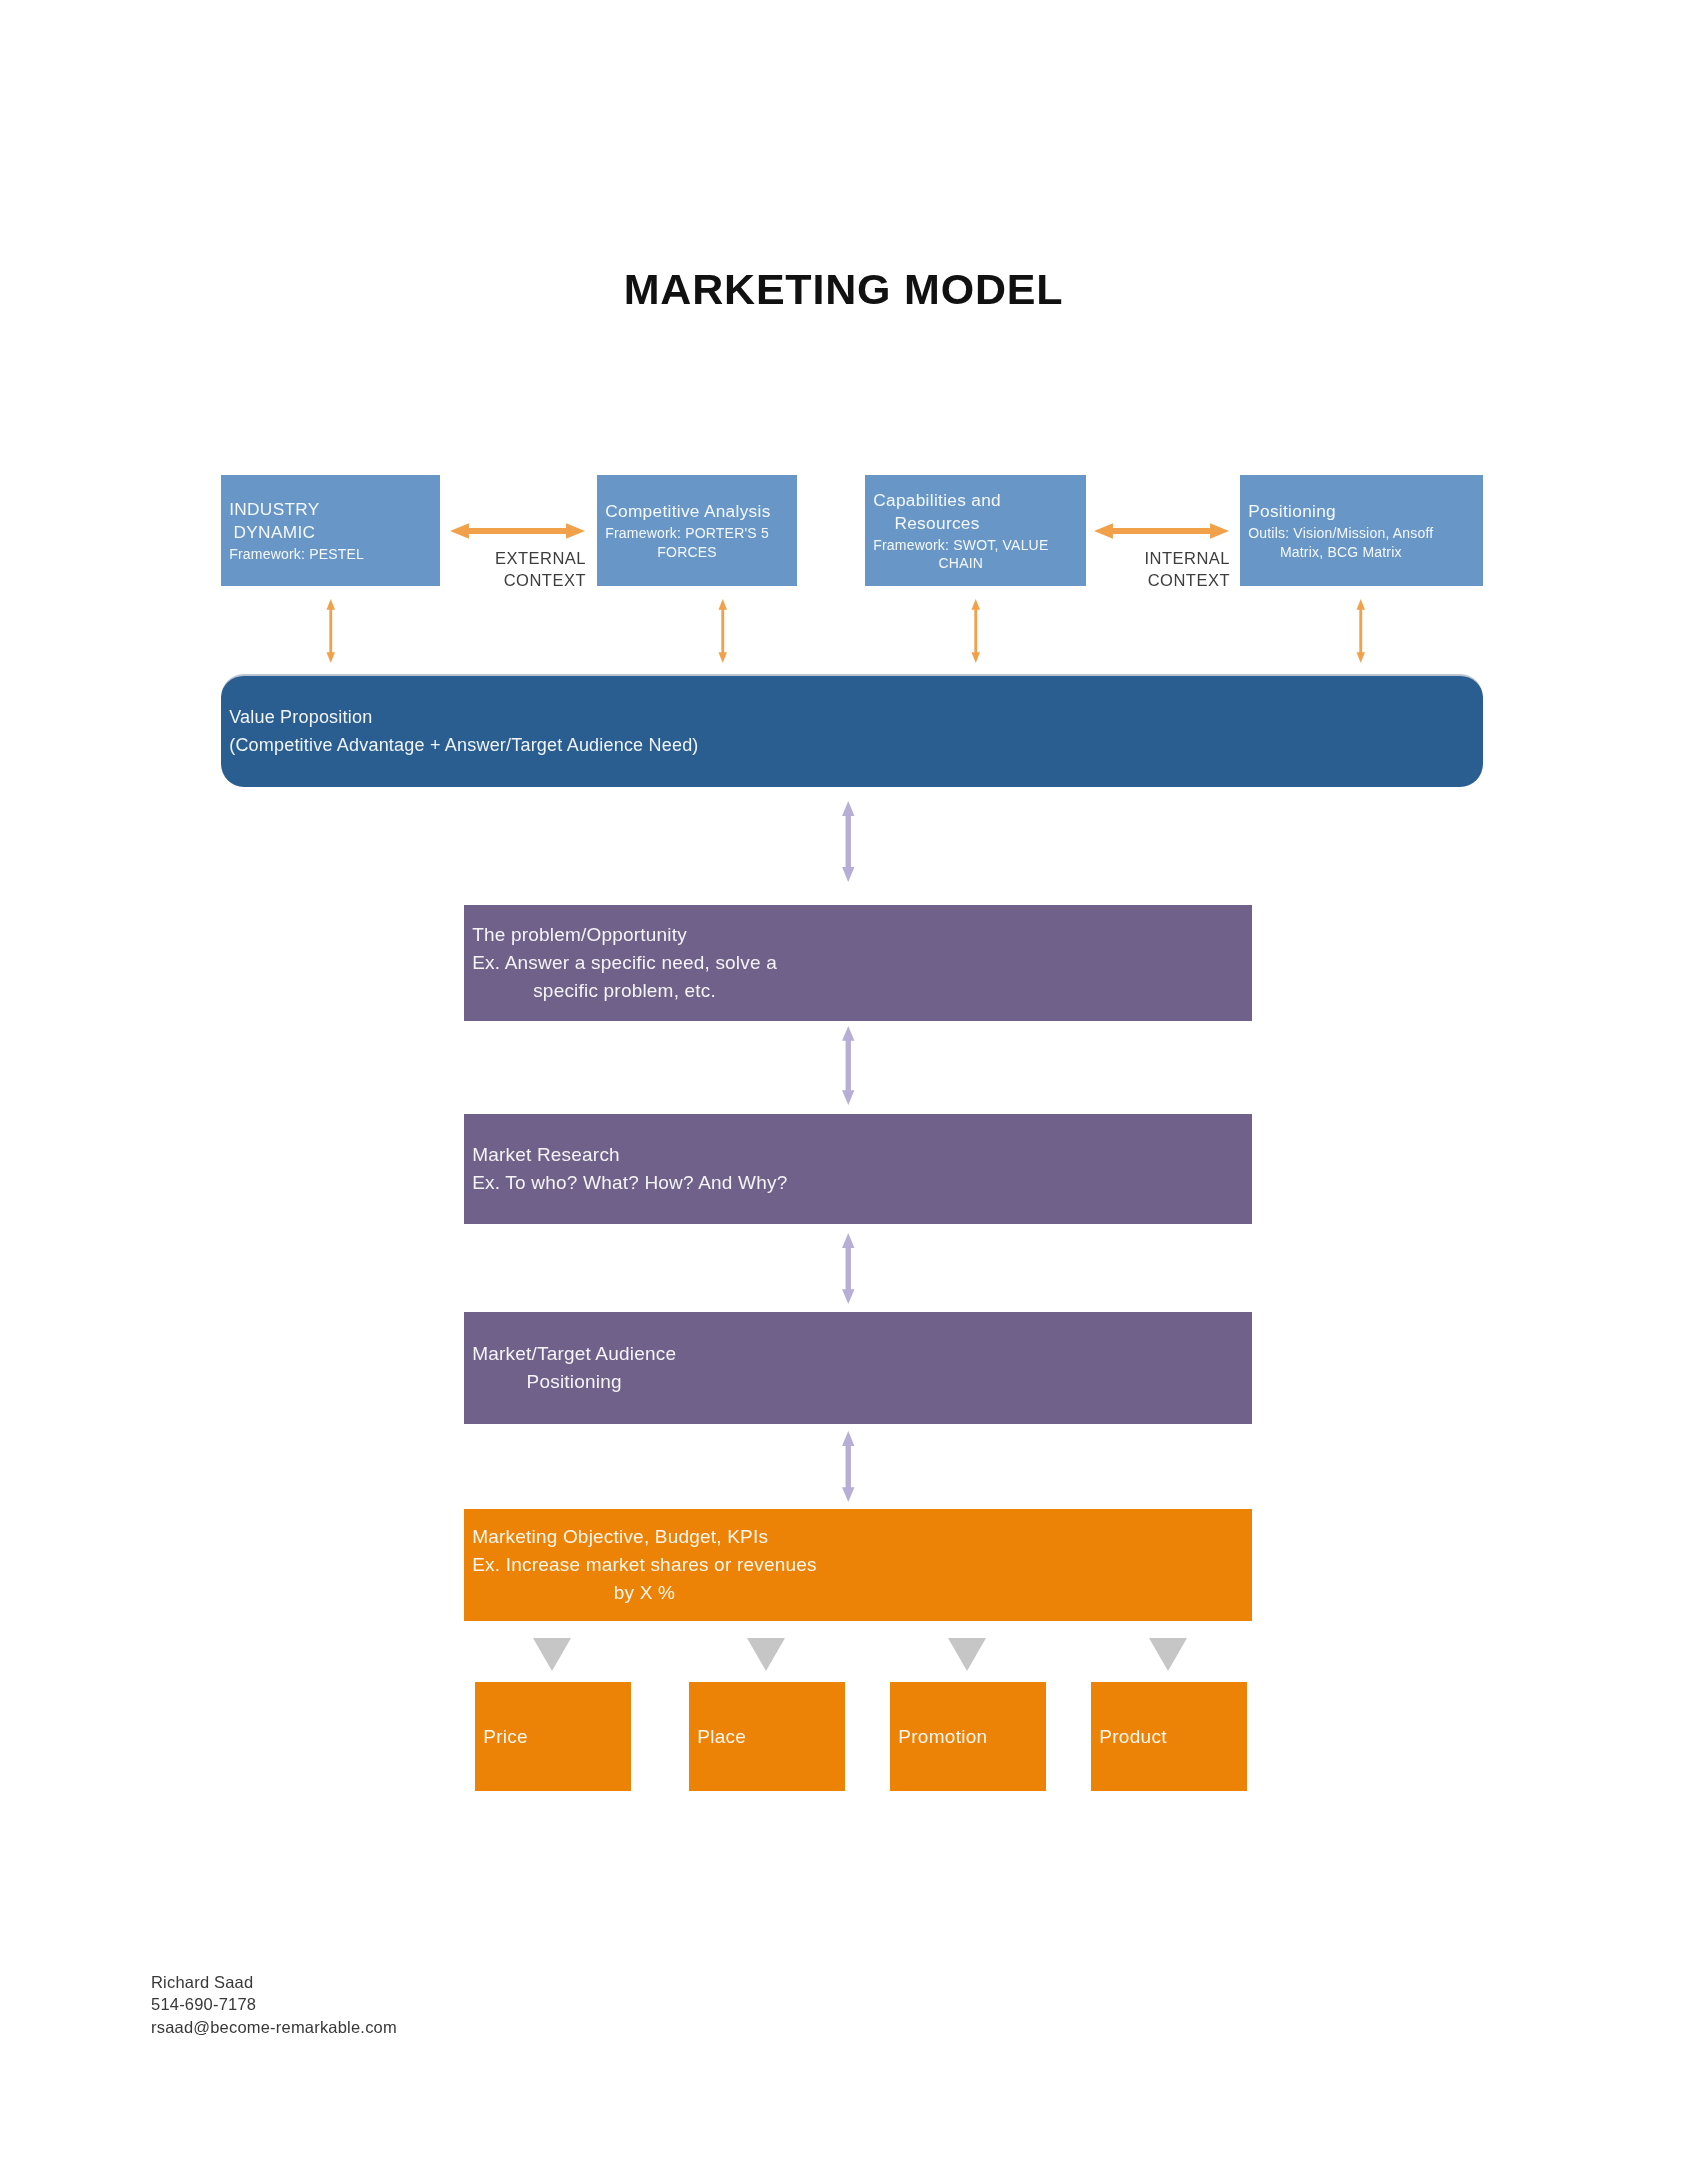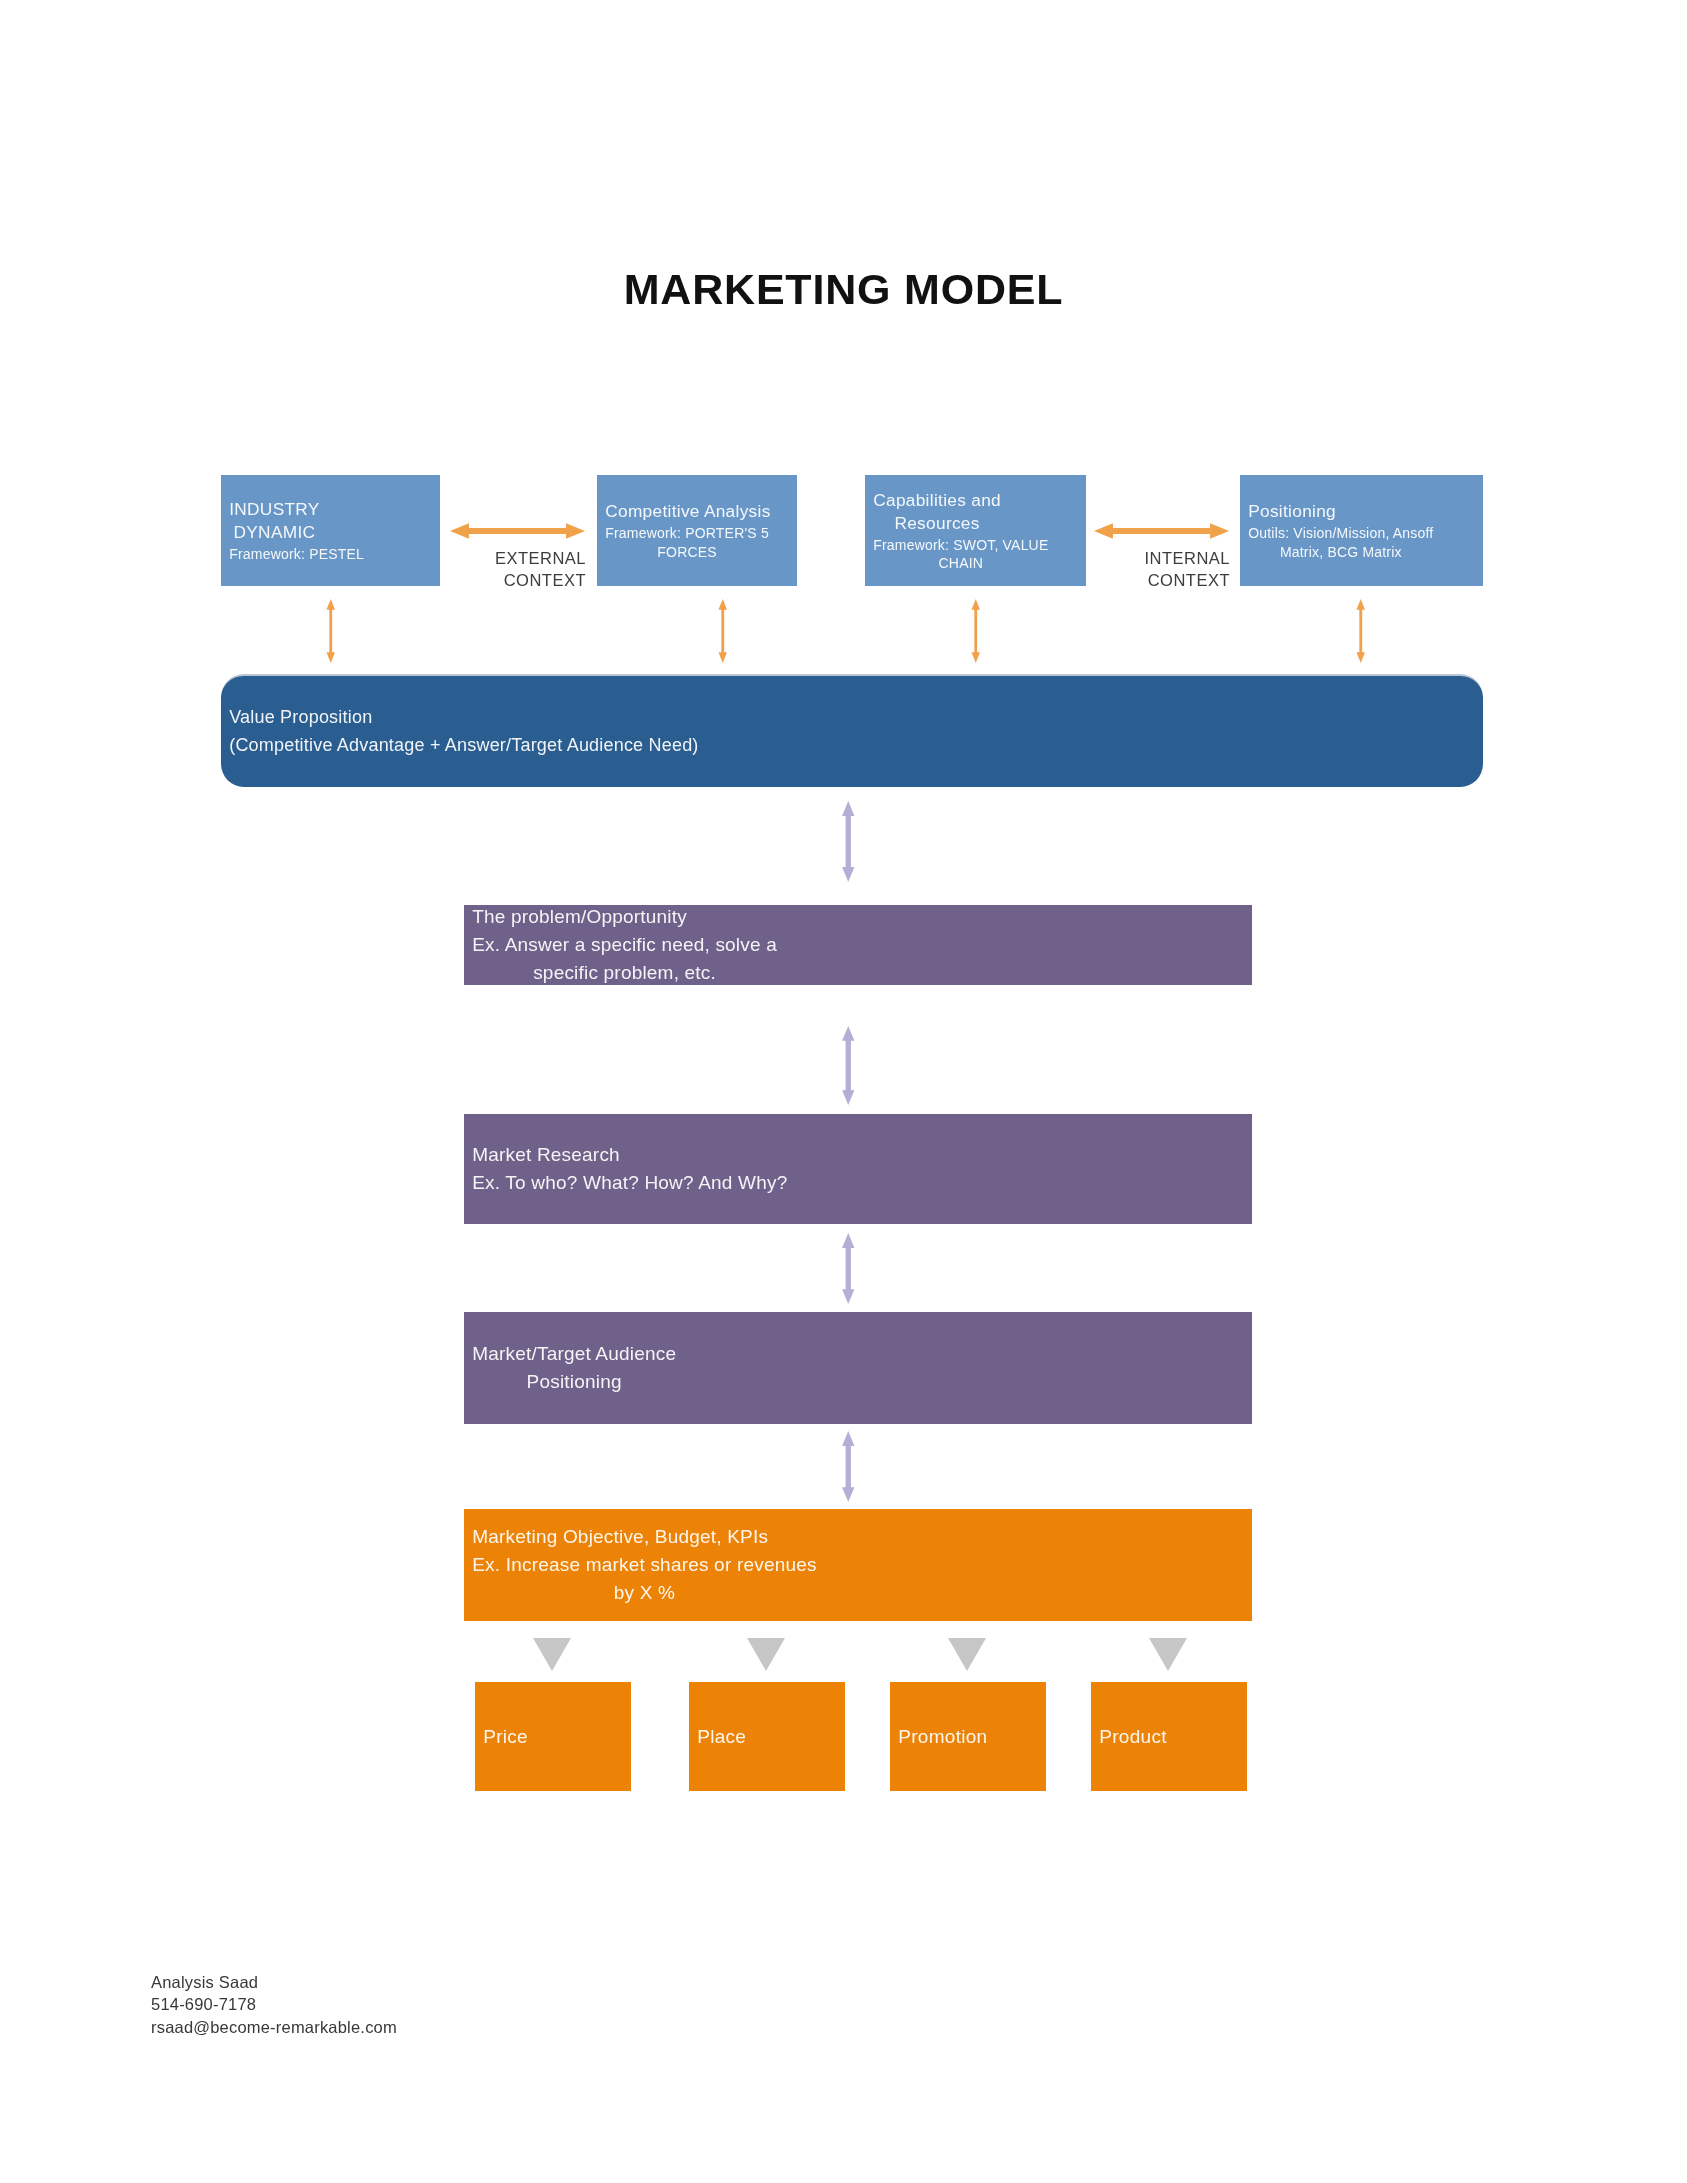--- a/index.html
+++ b/index.html
@@ -162,21 +162,21 @@
     <line x1="10" y1="15" x2="10" y2="71" stroke="#b6aed5" stroke-width="6.5"></line>
     <polygon points="10,0 2.5,18 17.5,18" fill="#b6aed5"></polygon>
     <polygon points="10,86 2.5,68 17.5,68" fill="#b6aed5"></polygon>
   </svg>
   <svg class="abs" style="left:840px;top:1431px" width="16.5" height="71" viewBox="0 0 20 86">
     <line x1="10" y1="15" x2="10" y2="71" stroke="#b6aed5" stroke-width="6.5"></line>
     <polygon points="10,0 2.5,18 17.5,18" fill="#b6aed5"></polygon>
     <polygon points="10,86 2.5,68 17.5,68" fill="#b6aed5"></polygon>
   </svg>
 
-  <div class="box purple abs" style="left:464px;top:905px;width:788px;height:80px">
+  <div class="box purple abs" style="left:464px;top:905px;width:788px;height:116px">
     <div class="bt">The problem/Opportunity</div>
     <div class="bs">Ex. Answer a specific need, solve a
 specific problem, etc.</div>
   </div>
 
   <div class="box purple abs" style="left:464px;top:1114px;width:788px;height:110px">
     <div class="bt">Market Research</div>
     <div class="bs">Ex. To who? What? How? And Why?</div>
   </div>
 
@@ -203,19 +203,19 @@
     <div>Place</div>
   </div>
   <div class="box orange mix abs" style="left:890px;top:1682px;width:156px;height:109px">
     <div>Promotion</div>
   </div>
   <div class="box orange mix abs" style="left:1091px;top:1682px;width:156px;height:109px">
     <div>Product</div>
   </div>
 
   <div class="footer abs" style="left:151px;top:1971px">
-    <div>Analysis Saad</div>
+    <div>Richard Saad</div>
     <div>514-690-7178</div>
     <div>rsaad@become-remarkable.com</div>
   </div>
 
 </div>
 
 
 </body></html>

